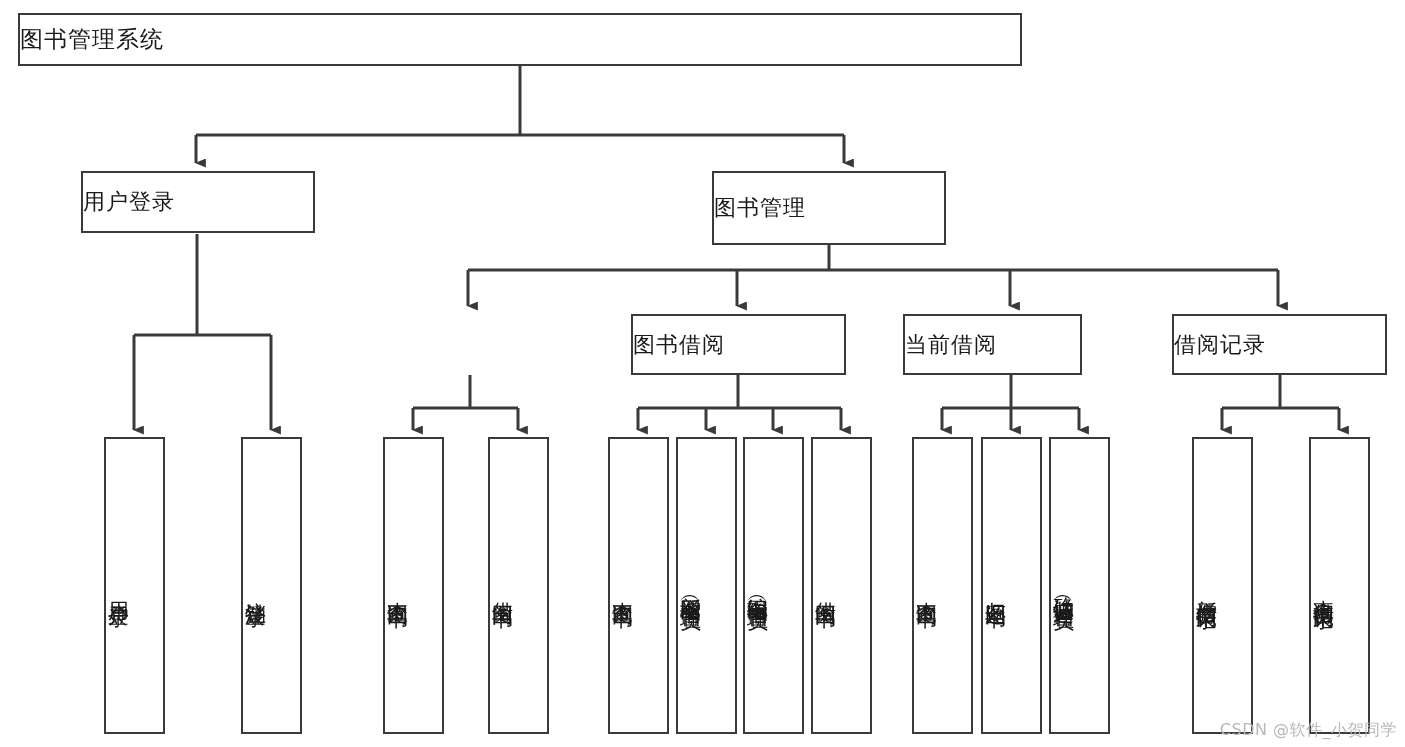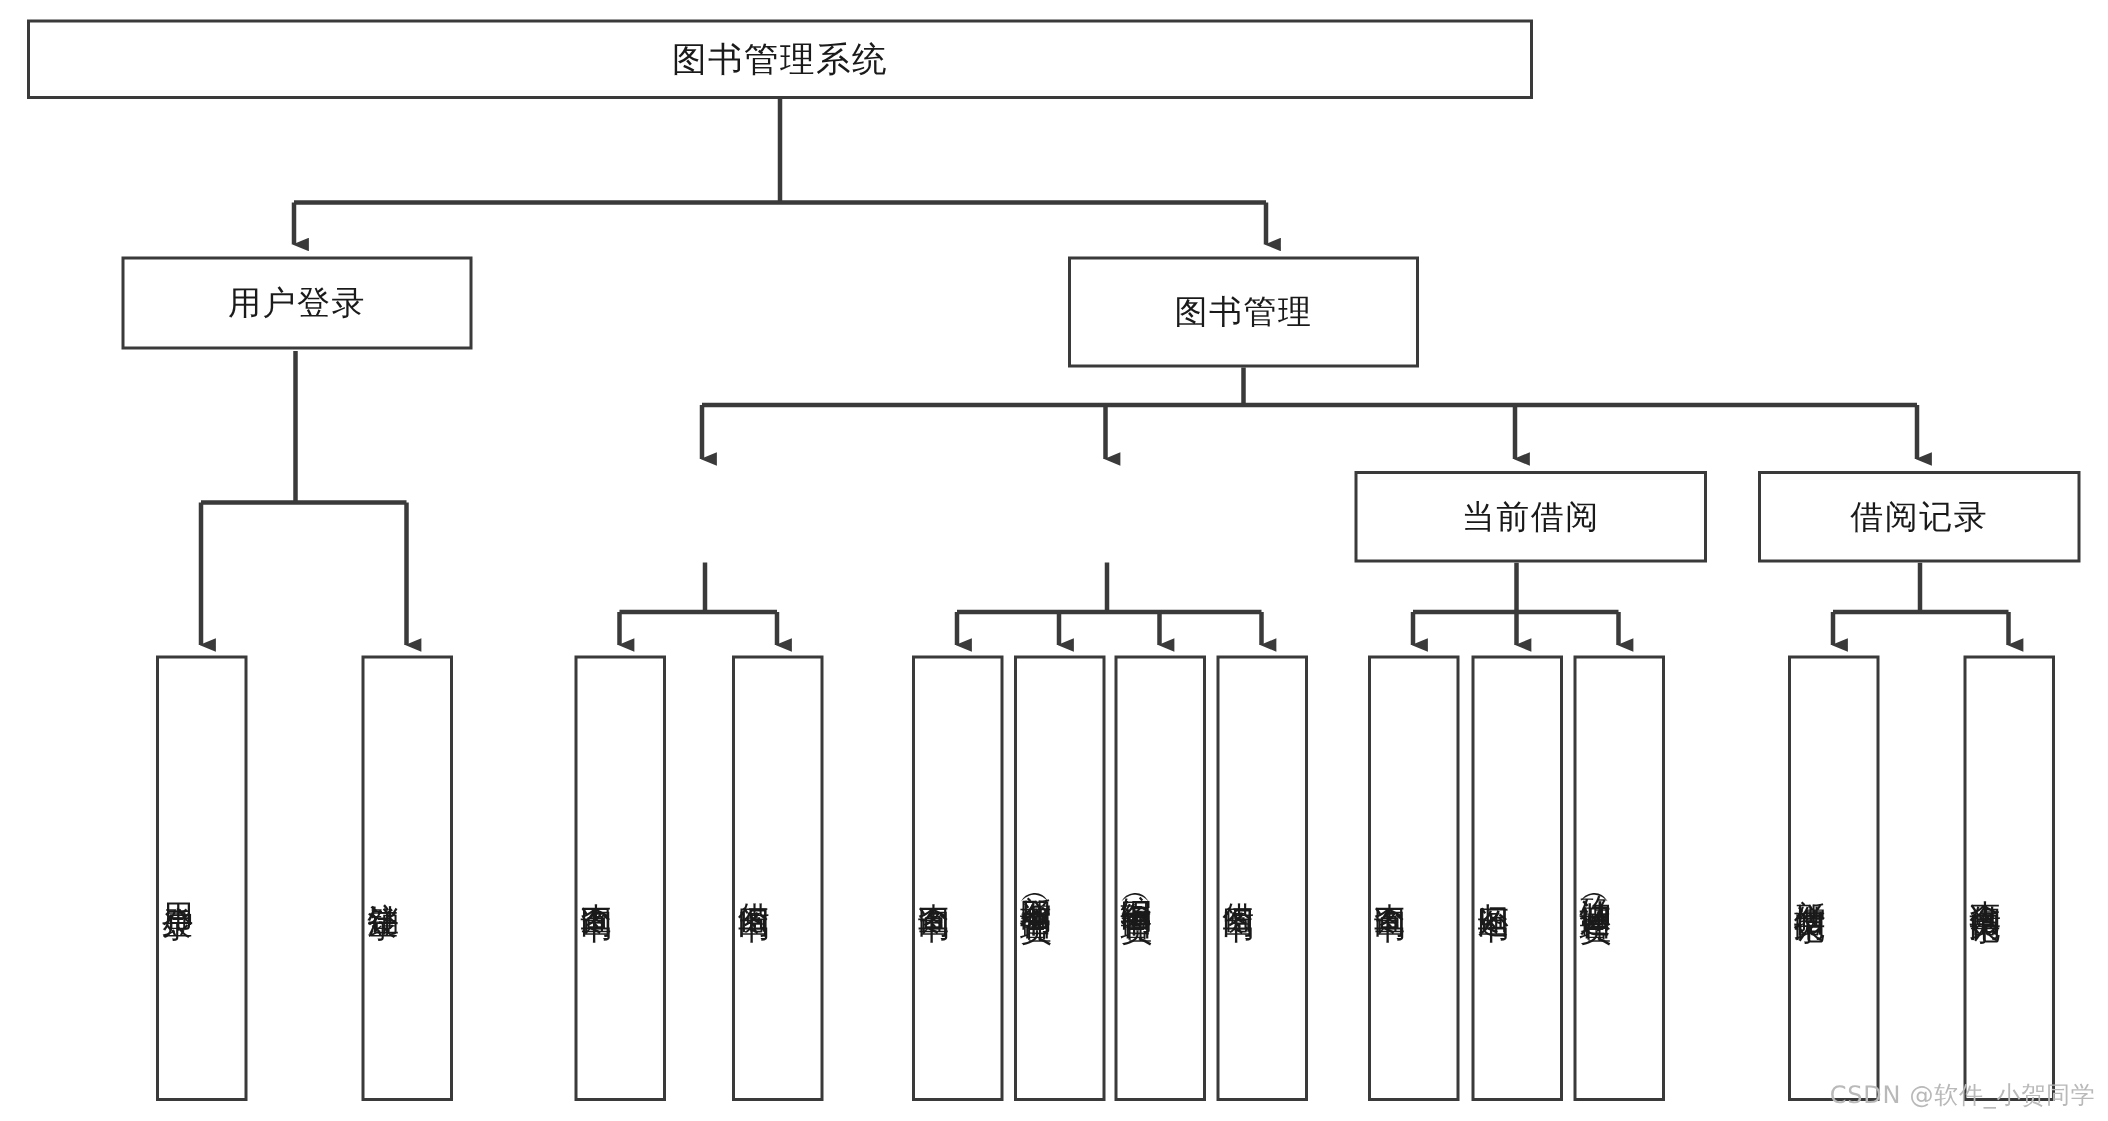--- a/index.html
+++ b/index.html
@@ -26,21 +26,21 @@
     height: 747px;
     pointer-events: none;
   }
   .node {
     position: absolute;
     box-sizing: border-box;
     background: #ffffff;
     border: 2px solid #3a3a3a;
     display: flex;
     align-items: center;
-    justify-content: center;
+    justify-content: flex-start;
     color: #1a1a1a;
   }
   .node.horiz {
     font-size: 22px;
     letter-spacing: 1px;
   }
   .node.root {
     font-size: 23px;
   }
   .node.leaf {
@@ -130,21 +130,24 @@
     <span class="hlabel">图书管理系统</span>
   </div>
 
   <div class="node horiz" style="left:81px; top:171px; width:234px; height:62px;">
     <span class="hlabel">用户登录</span>
   </div>
   <div class="node horiz" style="left:712px; top:171px; width:234px; height:74px;">
     <span class="hlabel">图书管理</span>
   </div>
 
-  <div class="node horiz" style="left:903px; top:314px; width:235px; height:61px;">
+  <div class="node horiz" style="left:631px; top:314px; width:215px; height:61px;">
+    <span class="hlabel">图书借阅</span>
+  </div>
+  <div class="node horiz" style="left:903px; top:314px; width:179px; height:61px;">
     <span class="hlabel">当前借阅</span>
   </div>
   <div class="node horiz" style="left:1172px; top:314px; width:215px; height:61px;">
     <span class="hlabel">借阅记录</span>
   </div>
 
   <div class="node leaf" style="left:104px; top:437px; width:61px; height:297px;">
     <span class="vlabel">用户登录</span>
   </div>
   <div class="node leaf" style="left:241px; top:437px; width:61px; height:297px;">

